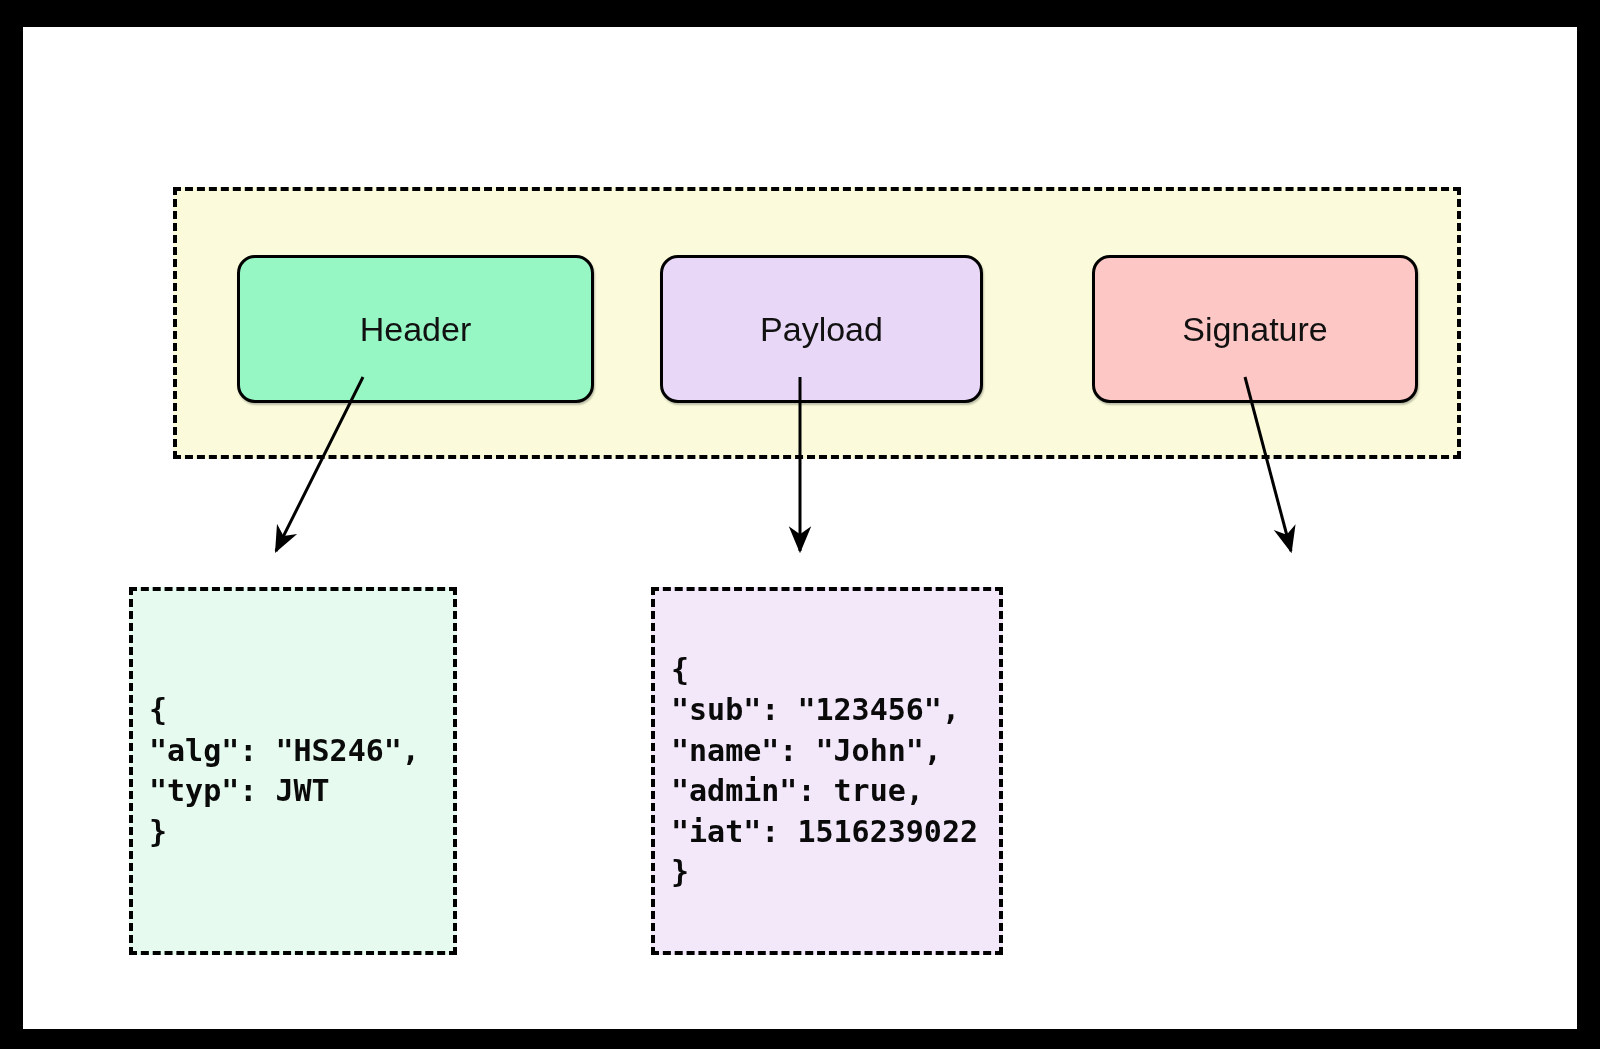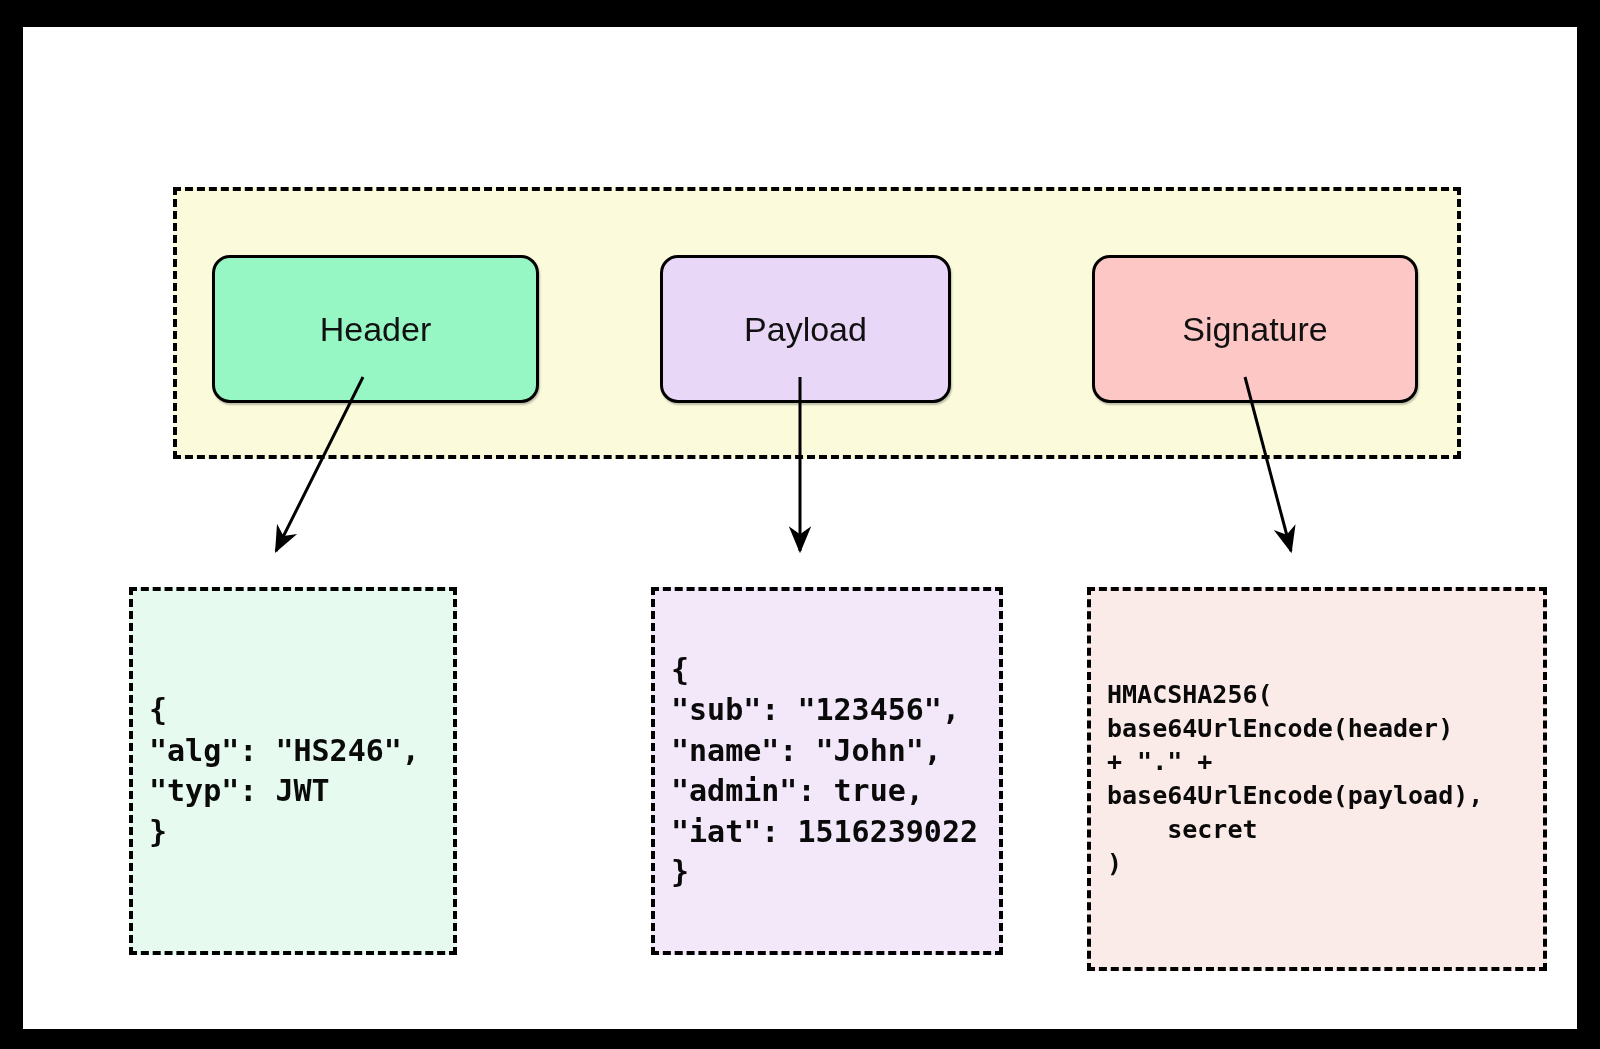--- a/index.html
+++ b/index.html
@@ -41,22 +41,22 @@
     border: 3px solid #000;
     border-radius: 18px;
     box-sizing: border-box;
     display: flex;
     align-items: center;
     justify-content: center;
     font-size: 34px;
     color: #111;
     box-shadow: 1px 2px 2px rgba(0,0,0,0.25);
   }
-  .node-header    { left: 189px;  width: 327px; }
-  .node-payload   { left: 637px;  width: 291px; }
+  .node-header    { left: 214px;  width: 357px; }
+  .node-payload   { left: 637px;  width: 323px; }
   .node-signature { left: 1069px; width: 326px; }
   .code-box {
     position: absolute;
     top: 560px;
     border: 4px dashed #000;
     box-sizing: border-box;
     display: flex;
     align-items: center;
   }
   .code-box pre {
@@ -108,28 +108,20 @@
 
   <div class="code-box code-payload" style="background: rgb(242, 232, 250);">
     <pre>{
 "sub": "123456",
 "name": "John",
 "admin": true,
 "iat": 1516239022
 }</pre>
   </div>
 
-  <div class="code-box code-signature" style="background: rgb(251, 235, 232);">
-    <pre>HMACSHA256(
-base64UrlEncode(header)
-+ "." +
-base64UrlEncode(payload),
-    secret
-)</pre>
-  </div>
 
 </div>
 
 <svg class="arrows" viewBox="0 0 1600 1049" xmlns="http://www.w3.org/2000/svg">
   <defs>
     <marker id="arrowhead" viewBox="0 0 12 10" refX="11" refY="5" markerWidth="9" markerHeight="8" orient="auto-start-reverse">
       <path d="M0,0 L12,5 L0,10 L3.5,5 Z" fill="#000"></path>
     </marker>
   </defs>
   <line x1="363" y1="377" x2="276" y2="551" stroke="#000" stroke-width="3" marker-end="url(#arrowhead)"></line>

